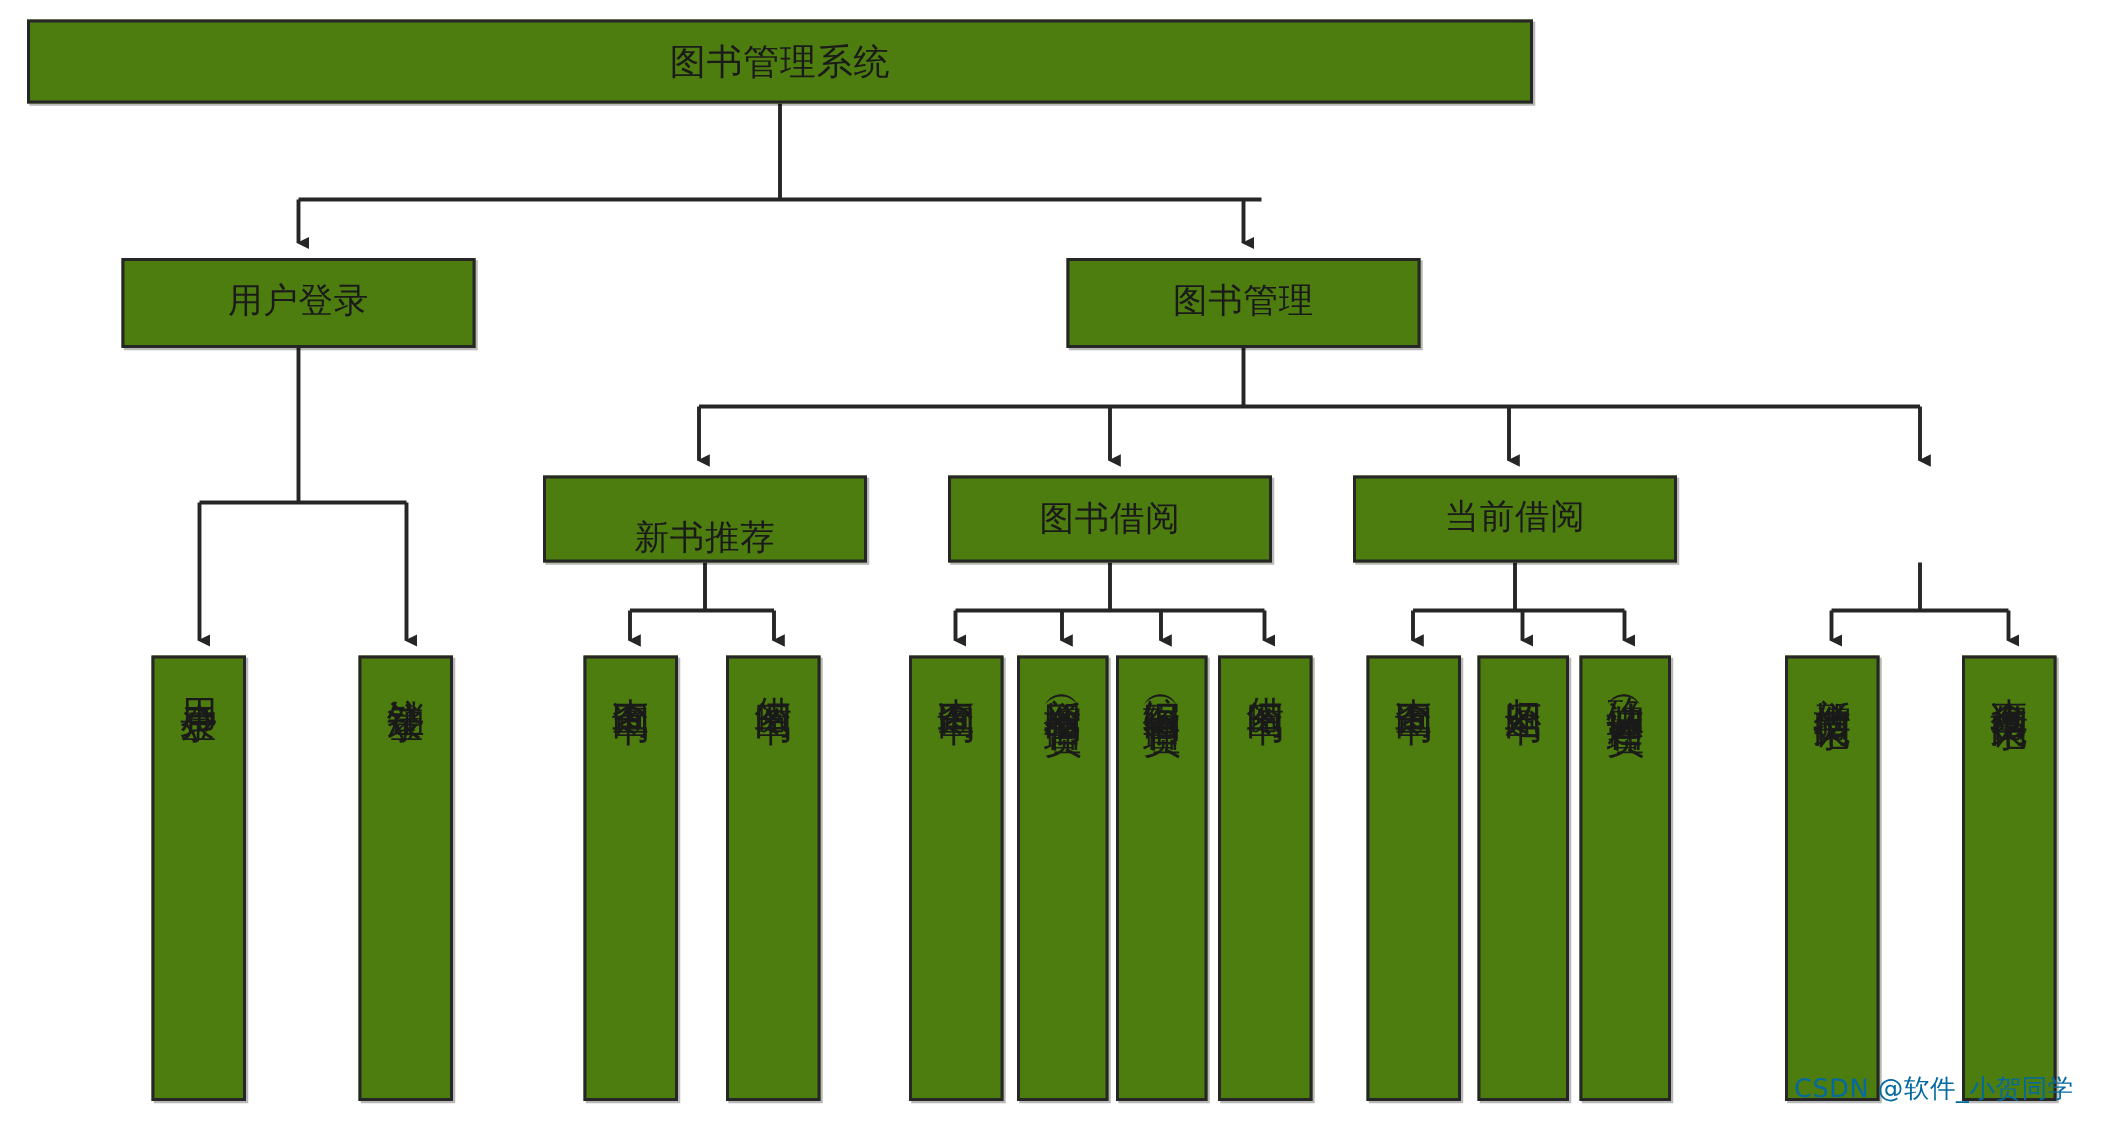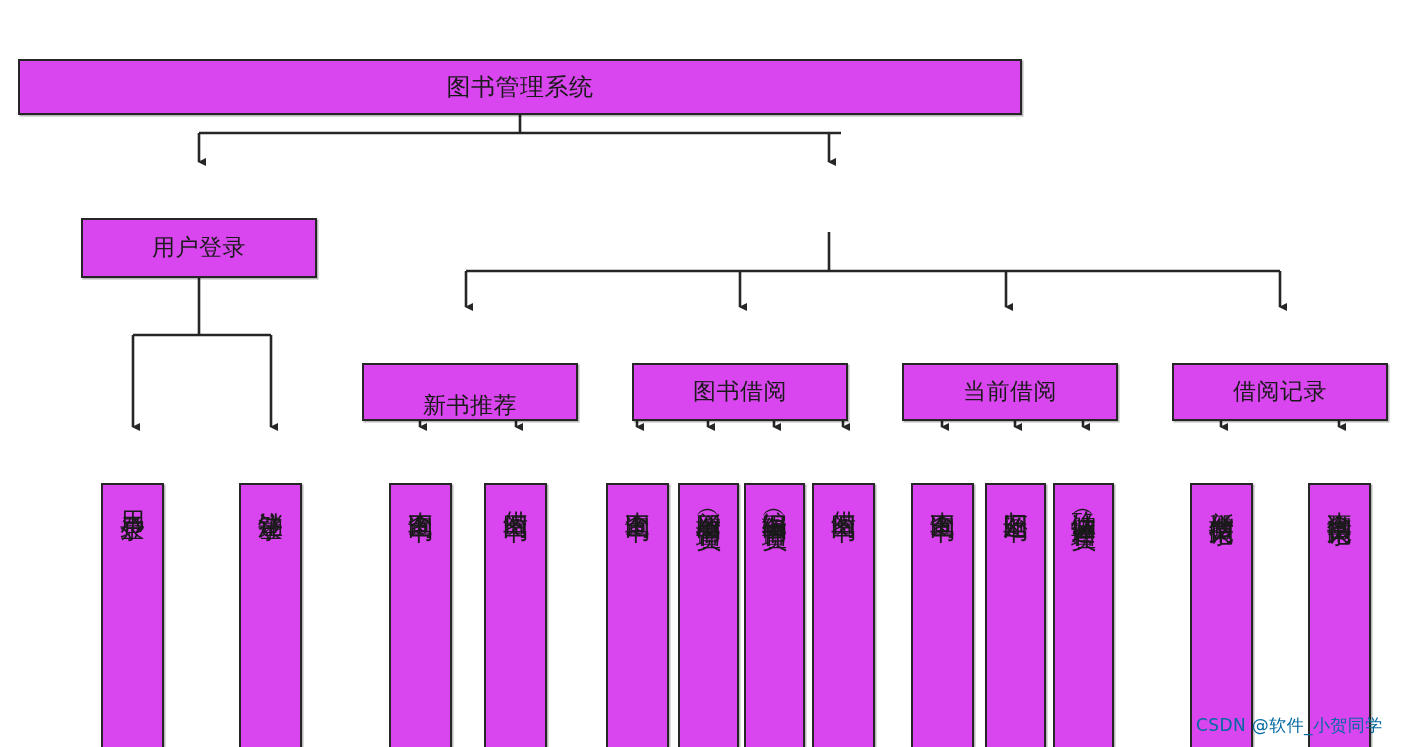--- a/index.html
+++ b/index.html
@@ -24,27 +24,26 @@
     left: 0;
     top: 0;
     width: 1405px;
     height: 747px;
     pointer-events: none;
   }
   .node {
     position: absolute;
     box-sizing: border-box;
     border: 2.2px solid #262626;
-    background: #d946ef;
+    background: #4d7c0f;
     display: flex;
     align-items: center;
     justify-content: center;
     color: #1a1a1a;
     box-shadow: 1.5px 1.5px 0 rgba(0,0,0,0.28);
-    margin-top: 46px;
   }
   .node .label {
     line-height: 1.12;
     letter-spacing: 0.5px;
     text-align: center;
     white-space: pre;
   }
   .node.horizontal .label {
     font-size: 23px;
   }
@@ -134,33 +133,33 @@
     </g>
   </svg>
 
   <div class="node root horizontal" style="left:18px; top:13px; width:1004px; height:56px;">
     <span class="label">图书管理系统</span>
   </div>
 
   <div class="node horizontal" style="left:81px; top:172px; width:236px; height:60px;">
     <span class="label">用户登录</span>
   </div>
+  <div class="node horizontal" style="left:711px; top:172px; width:236px; height:60px;">
+    <span class="label">图书管理</span>
+  </div>
 
   <div class="node horizontal" style="left:362px; top:317px; width:216px; height:58px;align-items:flex-end;">
     <span class="label">新书推荐</span>
   </div>
   <div class="node horizontal" style="left:632px; top:317px; width:216px; height:58px;font-family:Liberation Serif, serif;">
     <span class="label">图书借阅</span>
   </div>
   <div class="node horizontal" style="left:902px; top:317px; width:216px; height:58px;">
     <span class="label">当前借阅</span>
   </div>
-  <div class="node horizontal" style="left:1172px; top:317px; width:216px; height:58px;">
-    <span class="label">借阅记录</span>
-  </div>
 
   <div class="node vertical" style="left:101px; top:437px; width:63px; height:297px;">
     <span class="label">用户登录</span>
   </div>
   <div class="node vertical" style="left:239px; top:437px; width:63px; height:297px;">
     <span class="label">注销登录</span>
   </div>
 
   <div class="node vertical" style="left:389px; top:437px; width:63px; height:297px;">
     <span class="label">查询图书</span>

